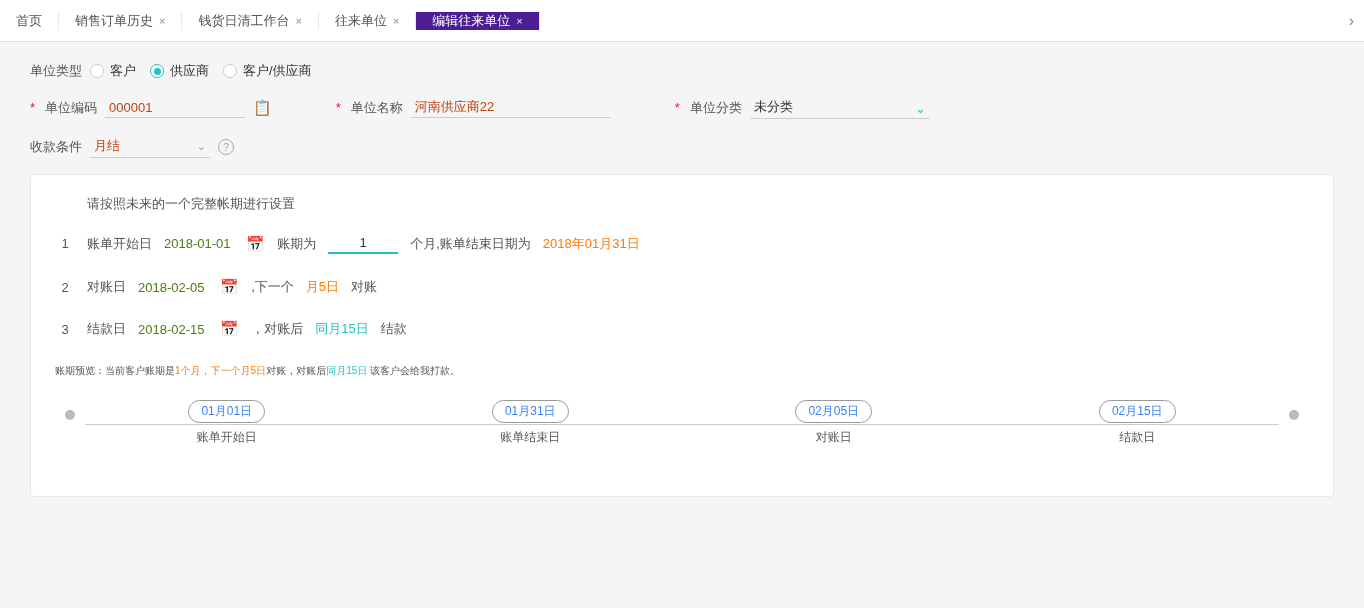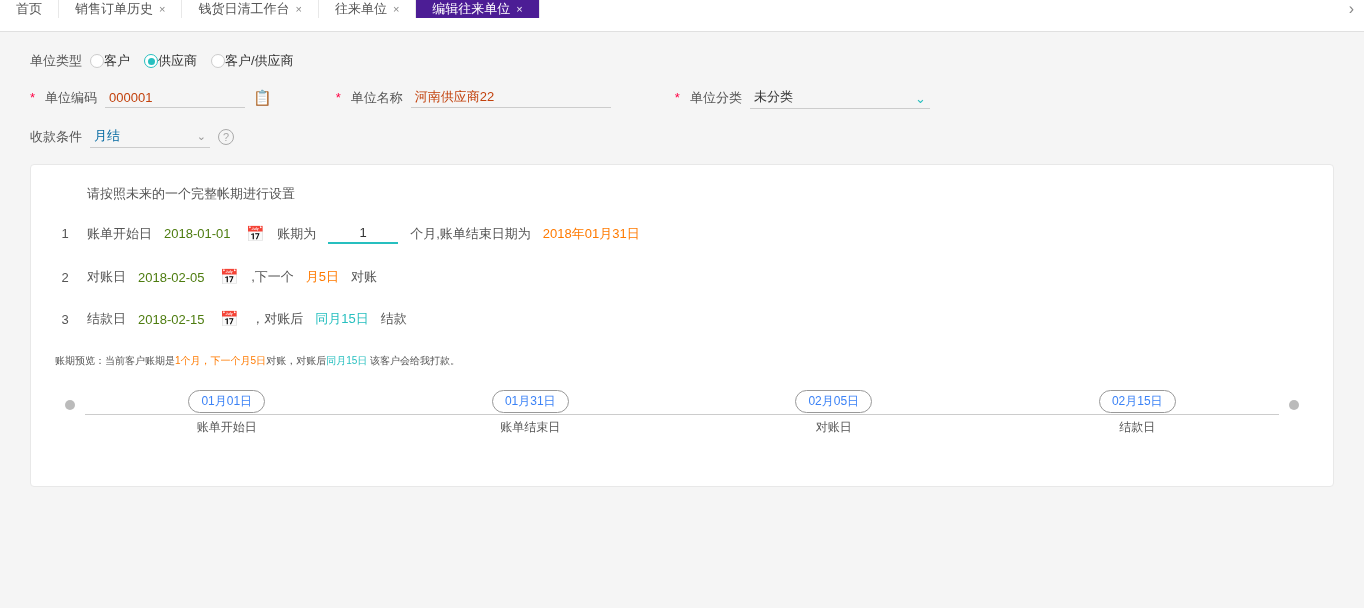--- a/index.html
+++ b/index.html
@@ -3,22 +3,22 @@
   <meta charset="utf-8">
   <style>
     * { box-sizing: border-box; margin: 0; padding: 0; }
     body { font-family: 'Microsoft YaHei', Arial, sans-serif; font-size: 13px; background: #f5f5f5; color: #333; }
 
     
     .tab-bar {
       display: flex;
       background: #fff;
       border-bottom: 1px solid #e0e0e0;
-      align-items: flex-start;
-      height: 32px;
+      align-items: center;
+      height: 42px;
     }
     .tab {
       display: flex;
       align-items: center;
       padding: 0 16px;
       cursor: pointer;
       border-right: 1px solid #e8e8e8;
       color: #555;
       font-size: 13px;
       white-space: nowrap;
@@ -78,21 +78,21 @@
       margin-right: 2px;
     }
     .radio-group {
       display: flex;
       align-items: center;
       gap: 14px;
     }
     .radio-item {
       display: flex;
       align-items: center;
-      gap: 0;
+      gap: 6px;
       cursor: pointer;
     }
     .radio-circle {
       width: 14px; height: 14px;
       border-radius: 50%;
       border: 1.5px solid #ccc;
       background: #fff;
       display: flex; align-items: center; justify-content: center;
     }
     .radio-circle.checked {
@@ -128,21 +128,21 @@
     
     .dropdown-field {
       display: flex;
       align-items: center;
       border-bottom: 1px solid #ccc;
       padding: 2px 4px;
       min-width: 120px;
       cursor: pointer;
       gap: 4px;
     }
-    .dropdown-value { color: #0369a1; flex: 1; }
+    .dropdown-value { color: #c2410c; flex: 1; }
     .dropdown-arrow { color: #999; font-size: 11px; }
 
     
     .cat-dropdown {
       display: flex;
       align-items: flex-end;
       border: none;
       border-bottom: 1px solid #ccc;
       min-width: 180px;
       padding: 2px 4px;

